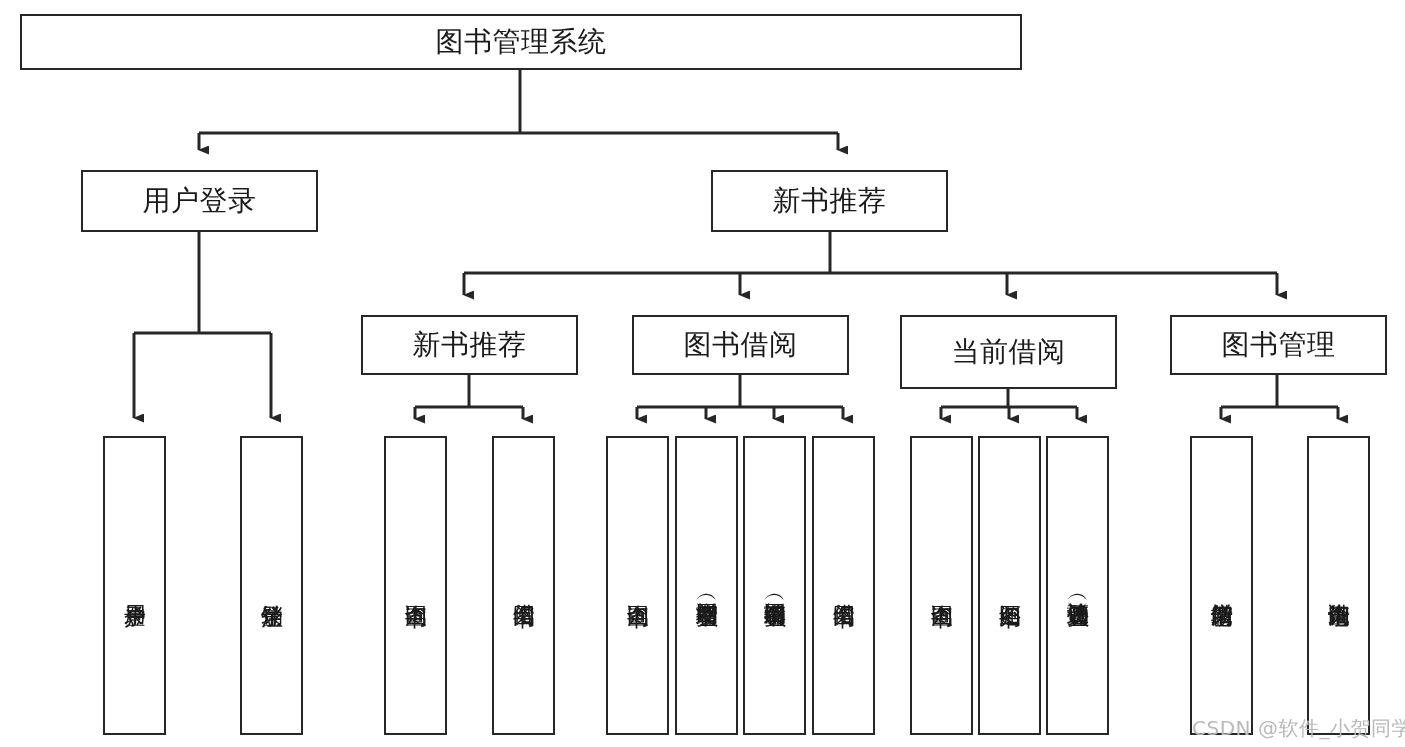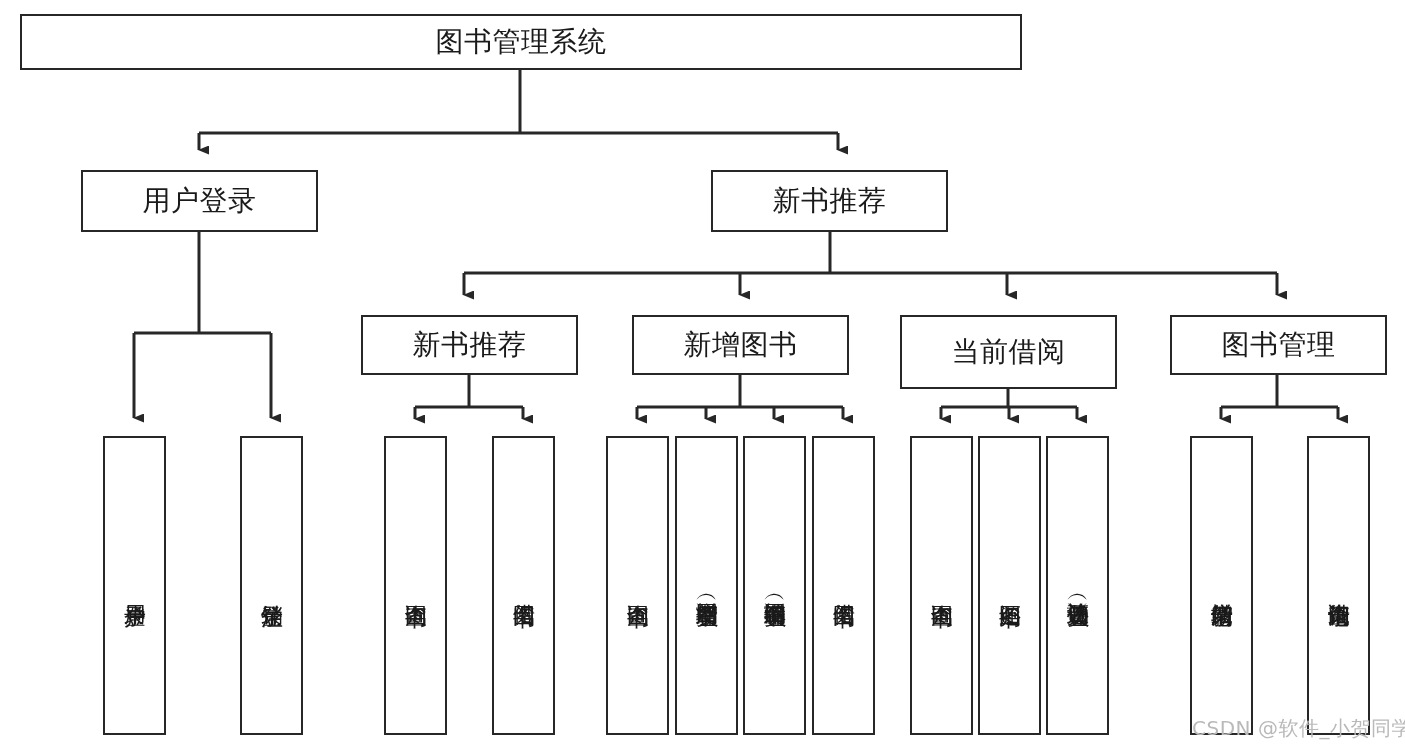--- a/index.html
+++ b/index.html
@@ -135,21 +135,21 @@
 
   <div class="node-box" style="left:711px; top:170px; width:237px; height:62px;">
     <span class="node-label-h">新书推荐</span>
   </div>
 
   <div class="node-box" style="left:361px; top:315px; width:217px; height:60px;">
     <span class="node-label-h">新书推荐</span>
   </div>
 
   <div class="node-box" style="left:632px; top:315px; width:217px; height:60px;">
-    <span class="node-label-h">新增图书</span>
+    <span class="node-label-h">图书借阅</span>
   </div>
 
   <div class="node-box" style="left:900px; top:315px; width:217px; height:74px;">
     <span class="node-label-h">当前借阅</span>
   </div>
 
   <div class="node-box" style="left:1170px; top:315px; width:217px; height:60px;">
     <span class="node-label-h">图书管理</span>
   </div>
 

